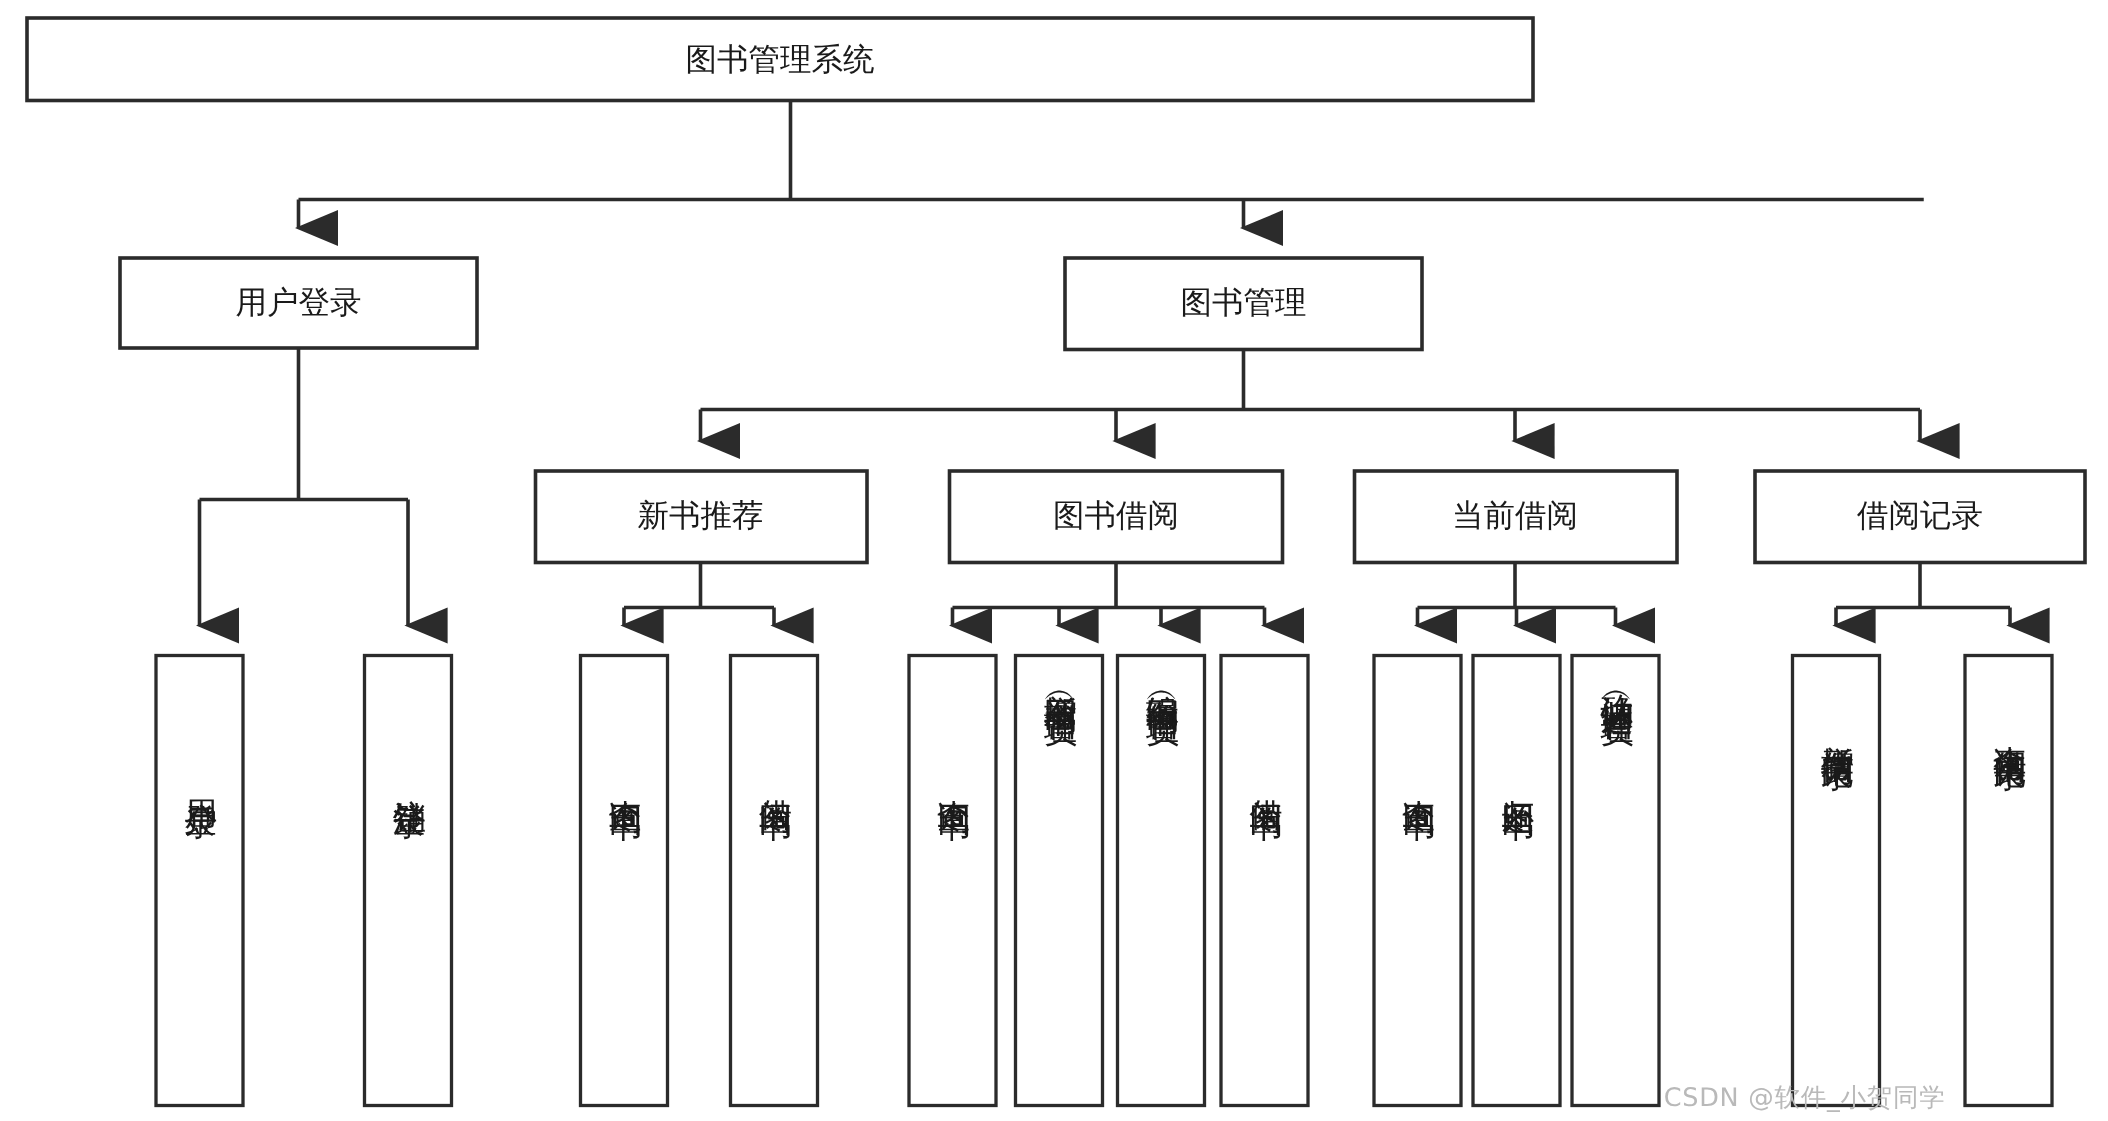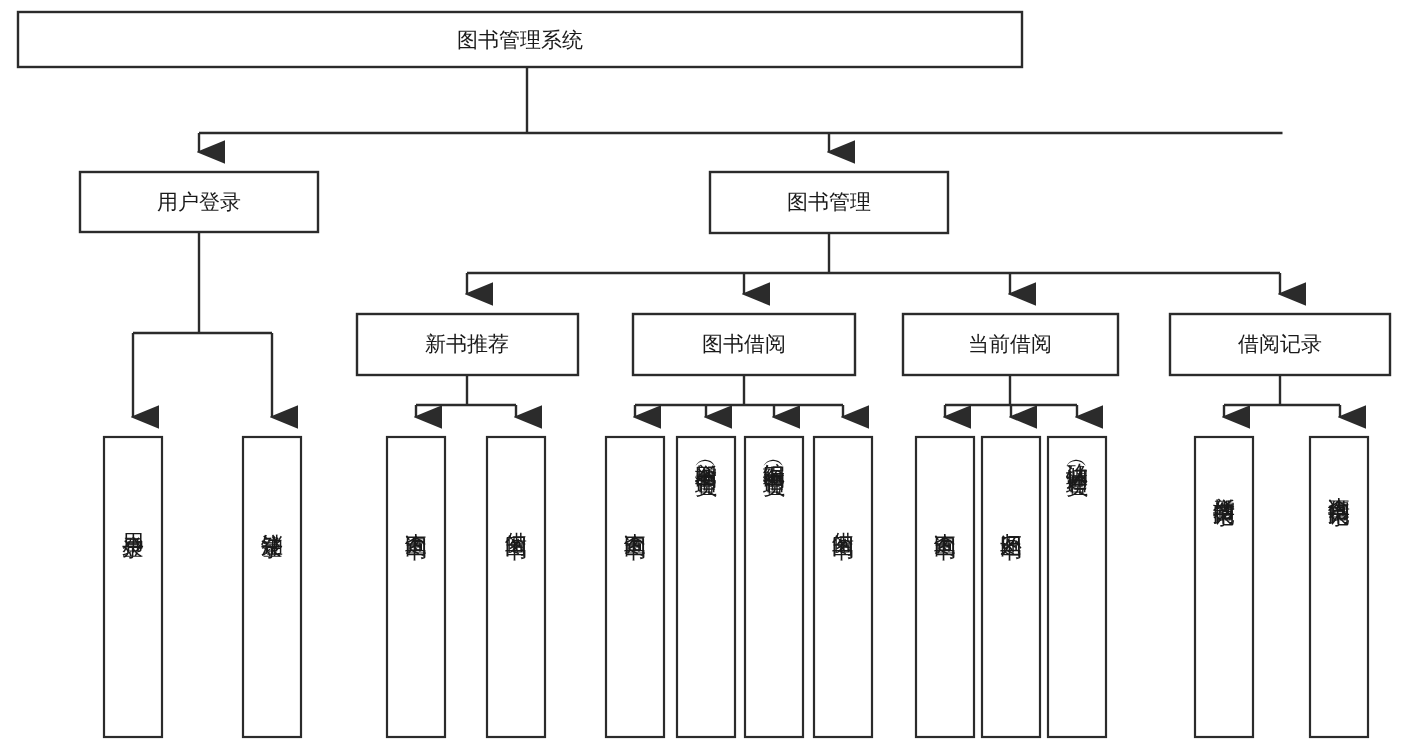--- a/index.html
+++ b/index.html
@@ -243,14 +243,15 @@
   </div>
 
   <div class="leaf-label-wrap" style="left:1195px; top:437px; width:58px; height:300px;">
     <span class="leaf-label" style="margin-top:42px;">新增借阅记录</span>
   </div>
 
   <div class="leaf-label-wrap" style="left:1310px; top:437px; width:58px; height:300px;">
     <span class="leaf-label" style="margin-top:42px;">查询借阅记录</span>
   </div>
 
+  <div class="watermark">CSDN @软件_小贺同学</div>
 
 </div>
 
 </body></html>

